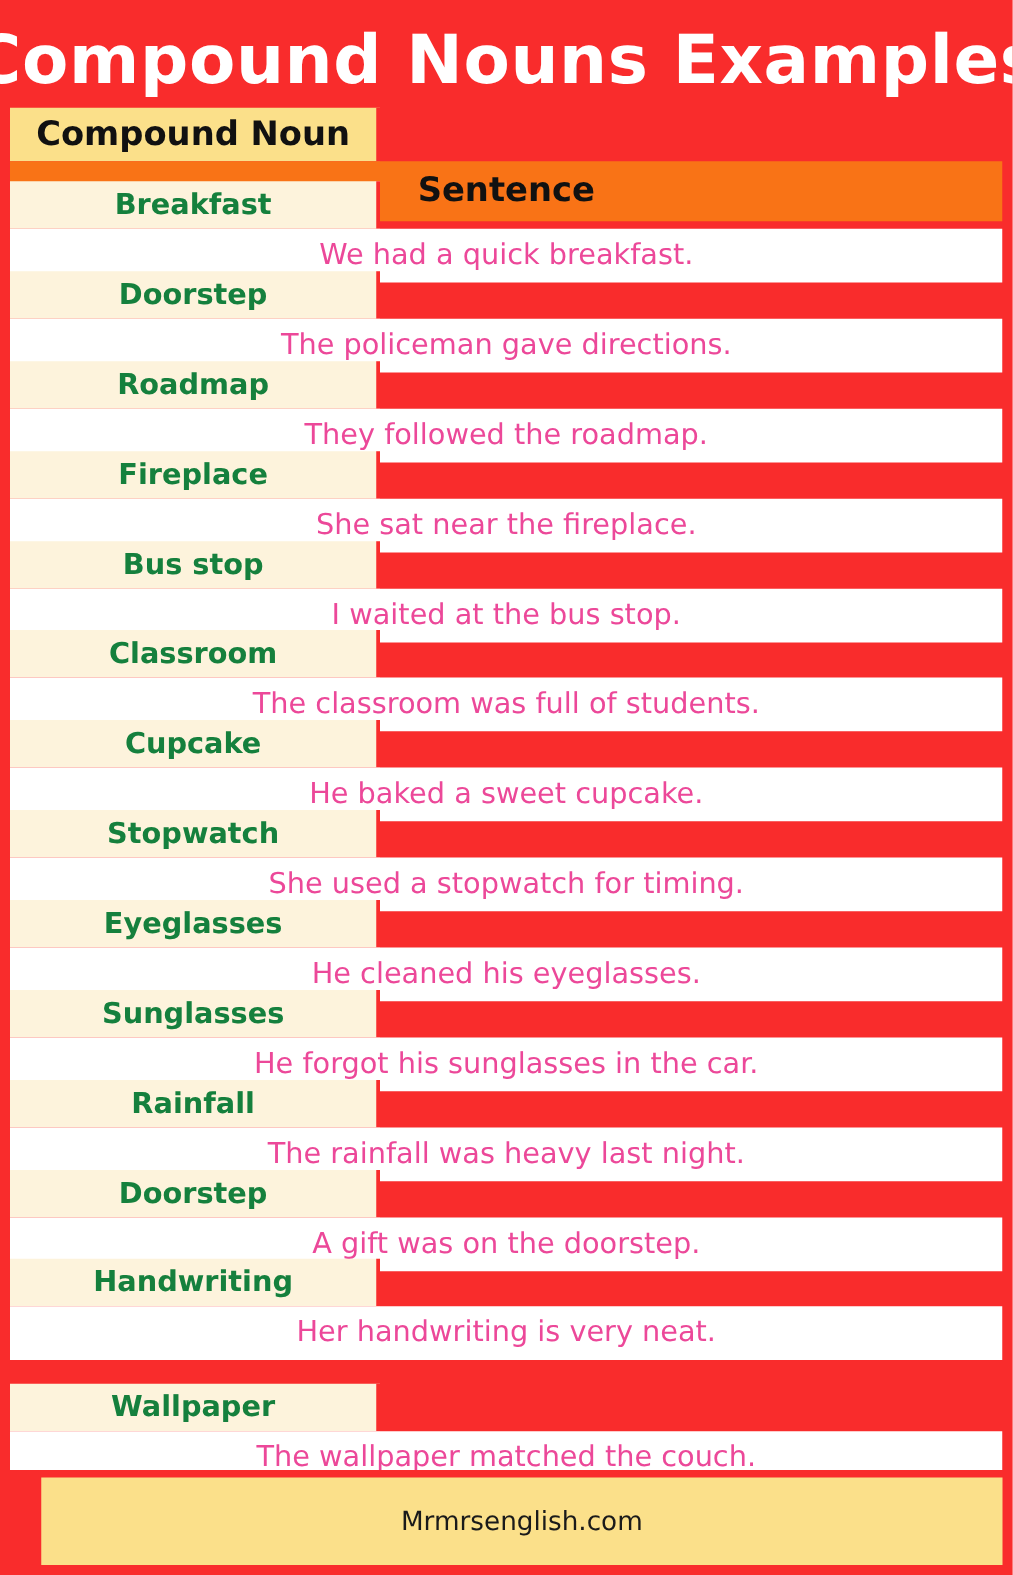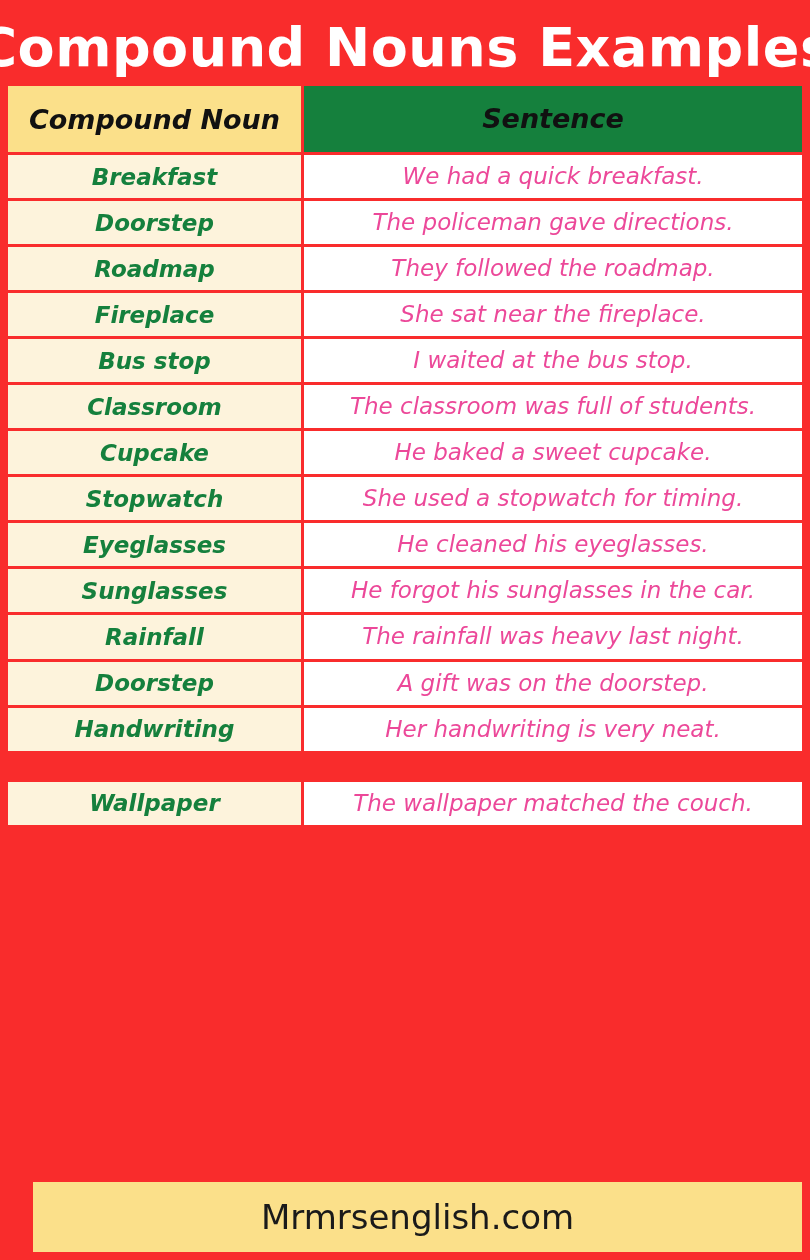--- a/index.html
+++ b/index.html
@@ -38,24 +38,23 @@
   .table {
     flex: 1;
     display: flex;
     flex-direction: column;
     background: #f92c2c;
     border: 0;
     overflow: hidden;
   }
   .row {
     display: flex;
-    flex-direction: row;
+    flex-direction: column;
     border-bottom: 3px solid #f92c2c;
     min-height: 0;
-    font-style: italic;
   }
   .row:last-child {
     border-bottom: 0;
     margin-top: 28px;
   }
   .cell-term {
     width: 296px;
     min-width: 296px;
     box-sizing: border-box;
     background: #fdf3dc;
@@ -86,29 +85,29 @@
   .header-row .cell-sentence {
     background: #fbe08a;
     font-weight: bold;
     font-size: 27px;
     color: #111111;
   }
   .header-row {
     height: 66px;
   }
   .header-row .cell-sentence {
-    background: #15803d;
+    background: #f97316;
   }
   .footer {
     height: 70px;
     background: #fbe08a;
     display: flex;
     align-items: center;
     justify-content: center;
-    font-size: 34px;
+    font-size: 21px;
     color: #1a1a1a;
     font-family: "DejaVu Sans", sans-serif;
     margin-top: 6px;
     margin-left: 25px;
   }
 </style>
 </head>
 <body>
 
 <div class="poster">

